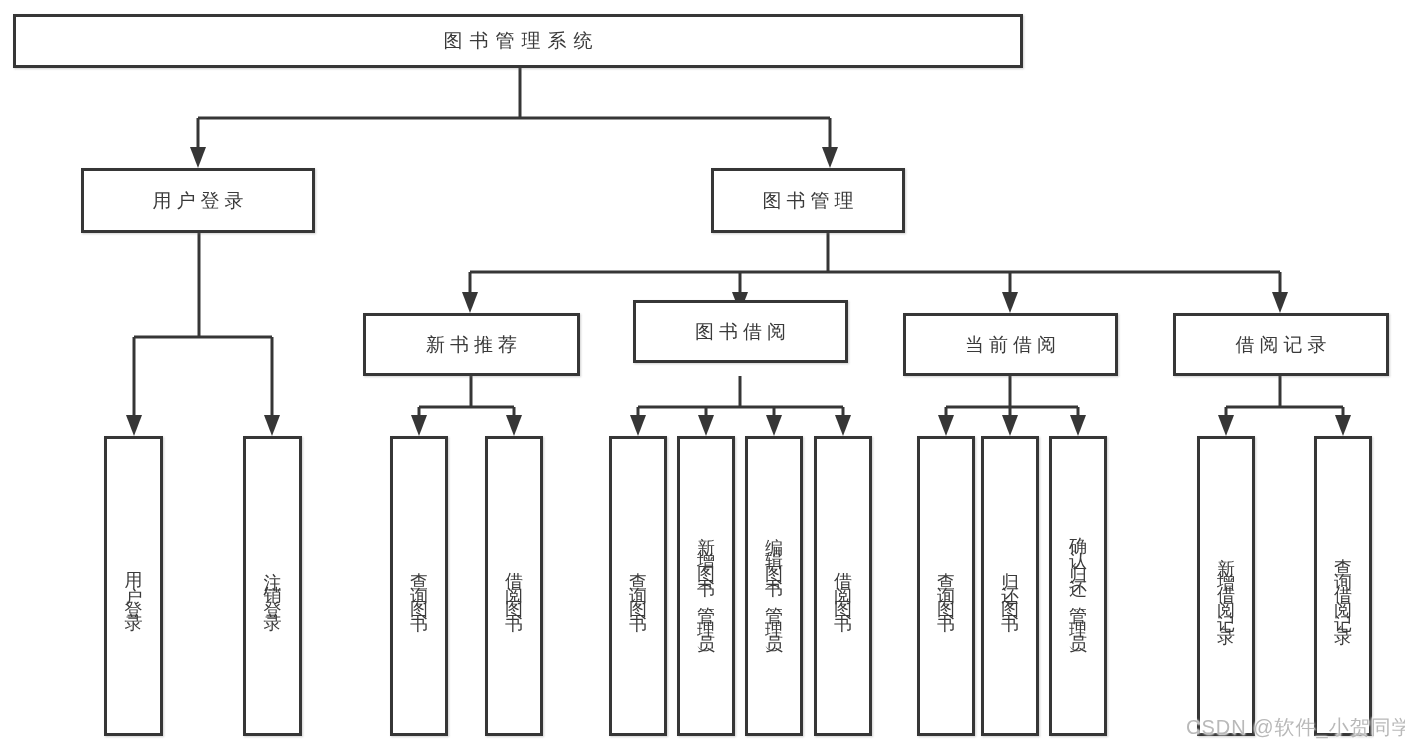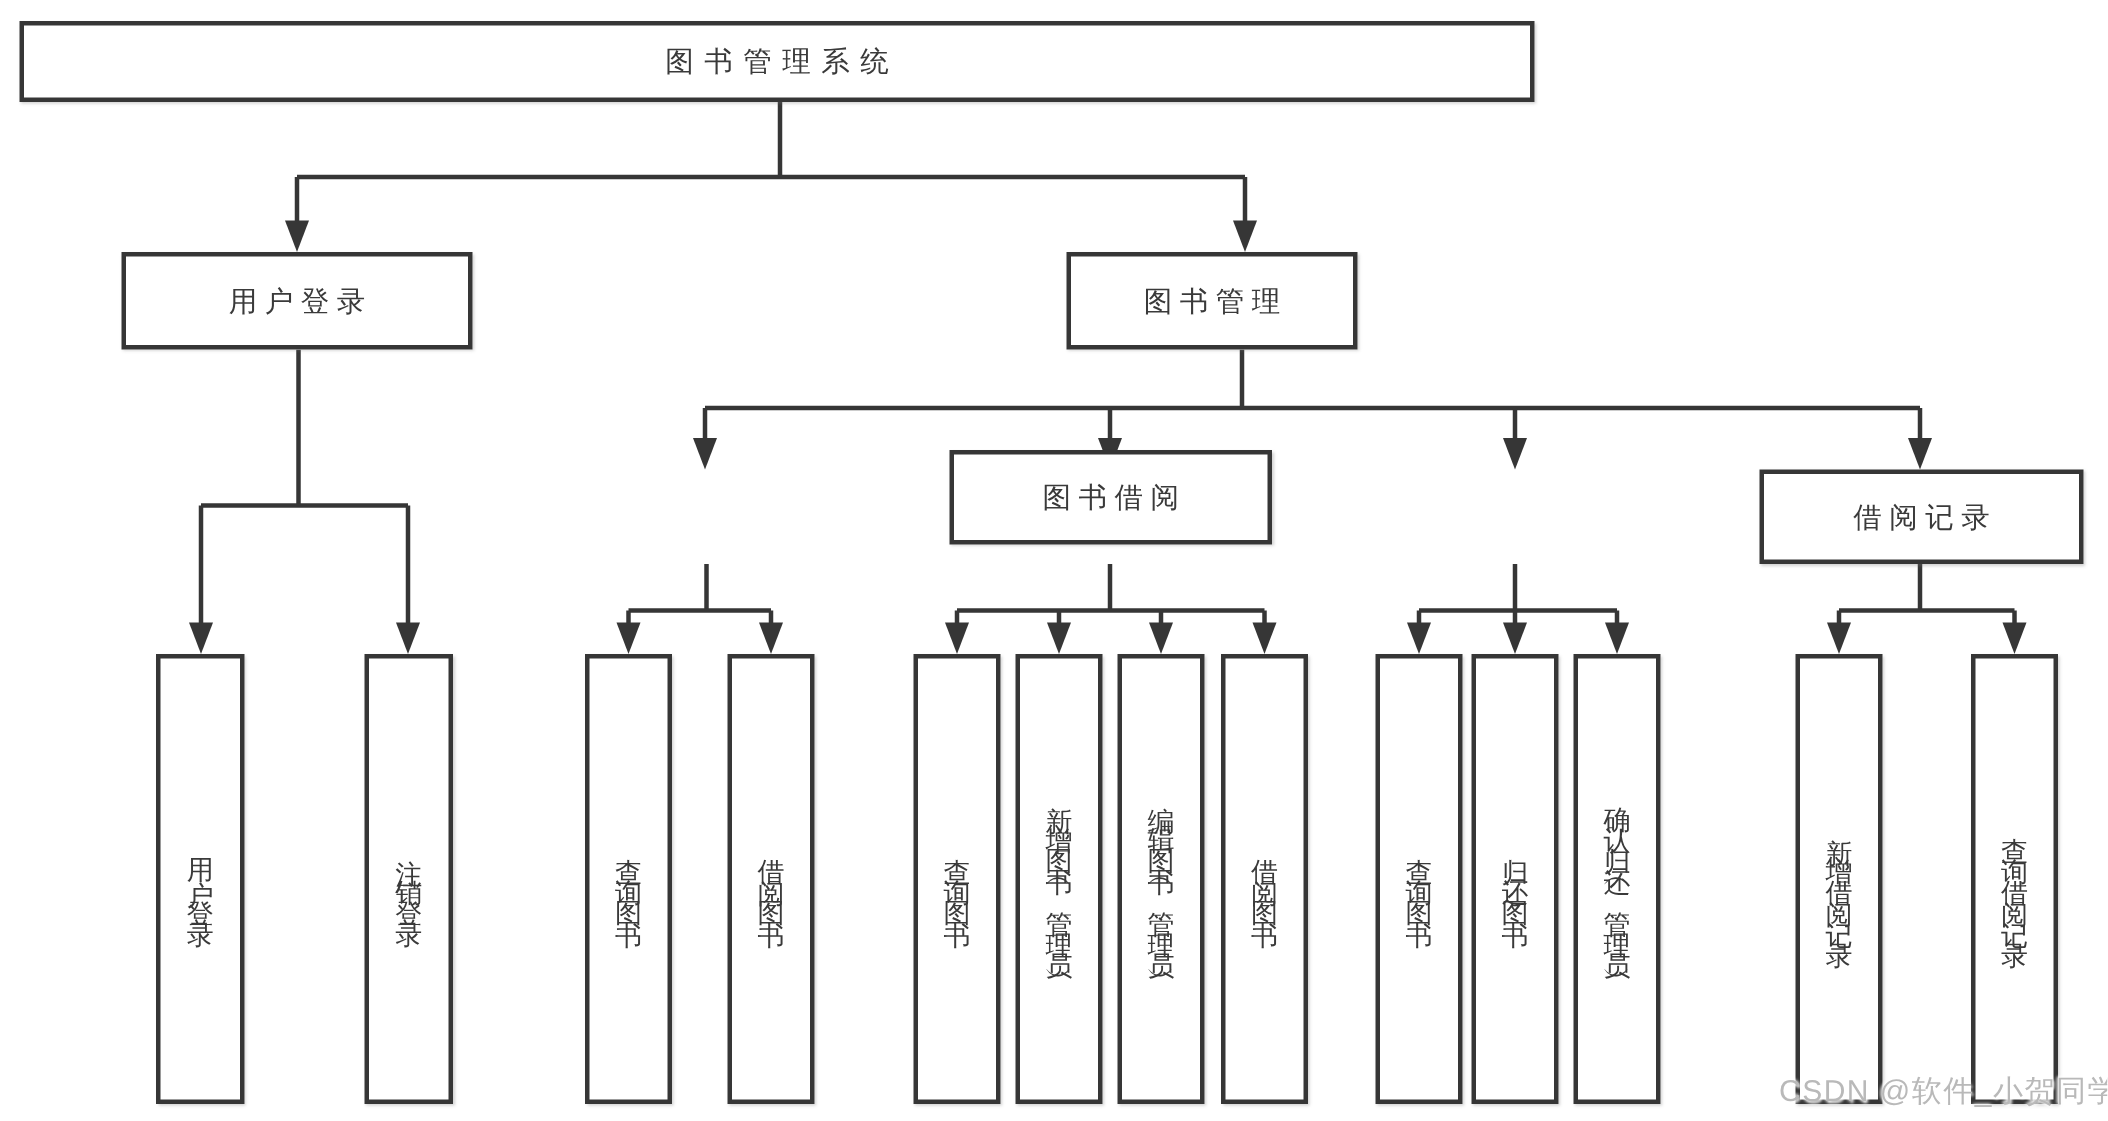--- a/index.html
+++ b/index.html
@@ -183,23 +183,29 @@
     <span class="root-label">图书管理系统</span>
   </div>
 
   <div class="box" id="user-login">
     <span class="h-label">用户登录</span>
   </div>
   <div class="box" id="book-mgmt">
     <span class="h-label">图书管理</span>
   </div>
 
+  <div class="box" id="new-book-rec">
+    <span class="h-label">新书推荐</span>
+  </div>
   <div class="box" id="book-borrow">
     <span class="h-label">图书借阅</span>
   </div>
+  <div class="box" id="current-borrow">
+    <span class="h-label">当前借阅</span>
+  </div>
   <div class="box" id="borrow-record">
     <span class="h-label">借阅记录</span>
   </div>
 
   <div class="box leaf" id="leaf-ul-login">
     <span class="v-label">用户登录</span>
   </div>
   <div class="box leaf" id="leaf-ul-logout">
     <span class="v-label">注销登录</span>
   </div>

